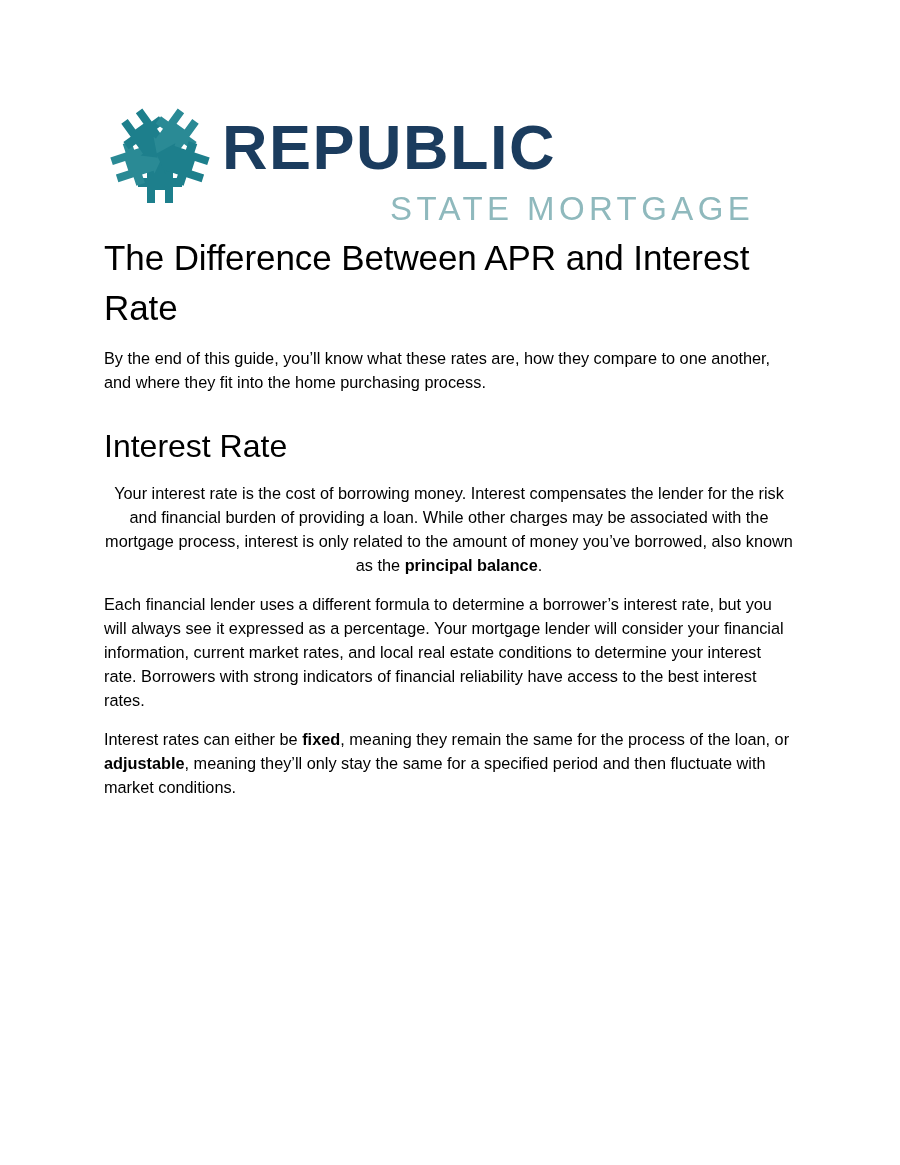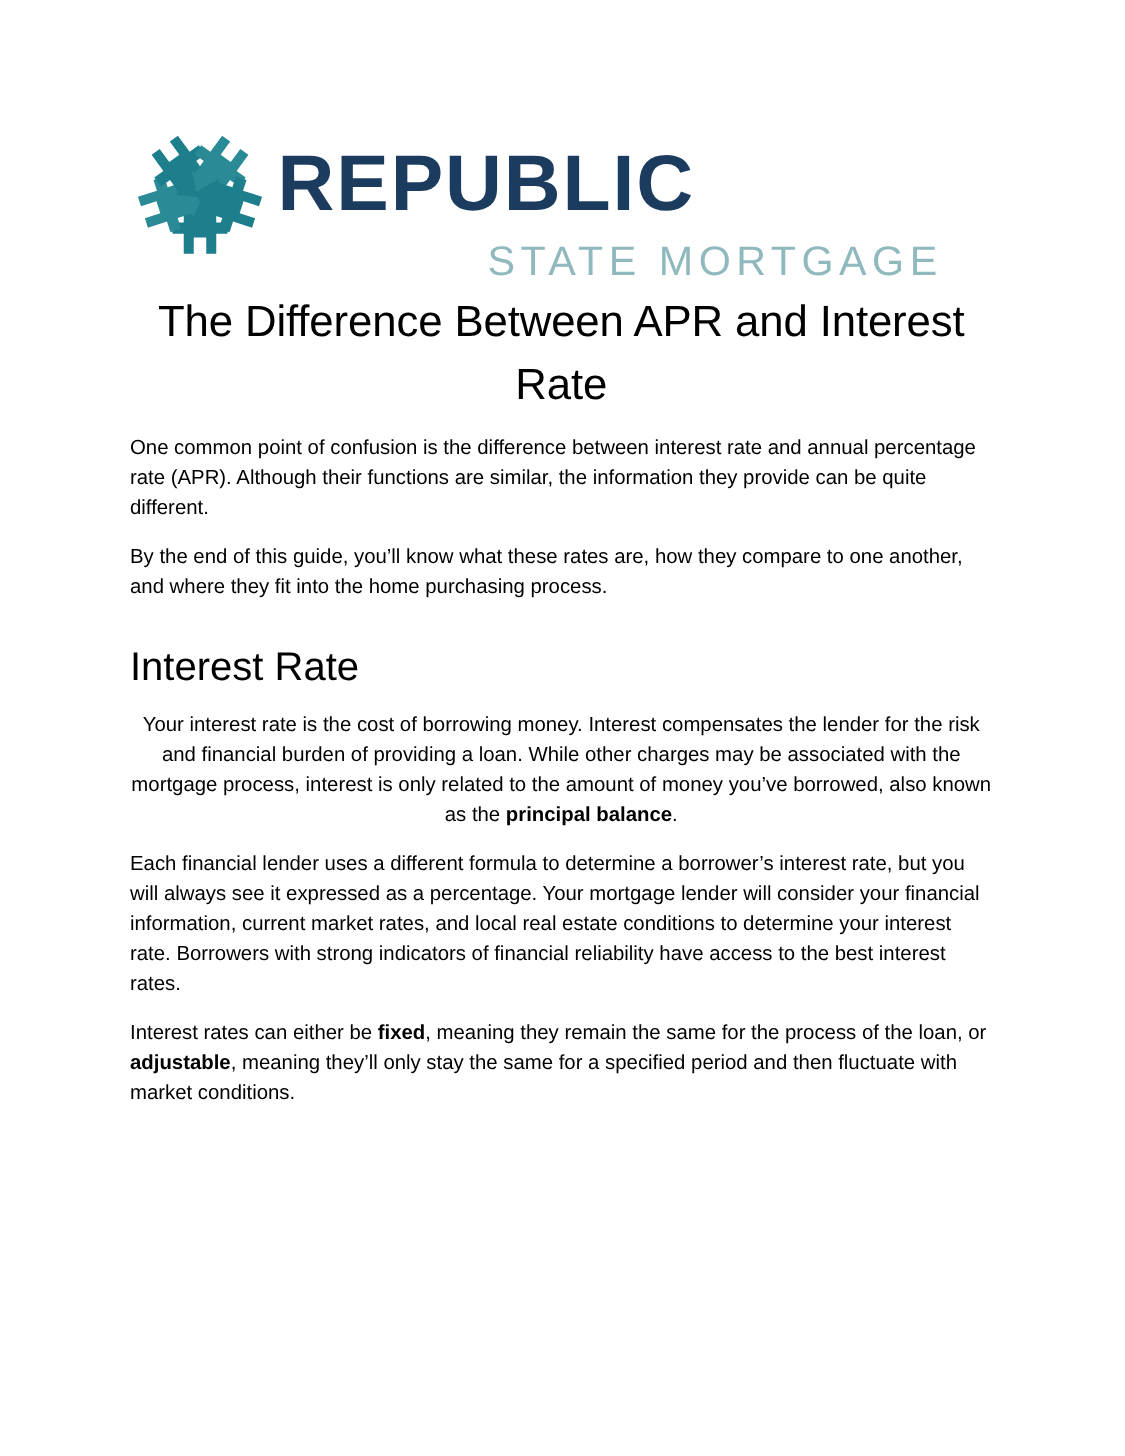--- a/index.html
+++ b/index.html
@@ -60,21 +60,20 @@
 
   
   h1.doc-title {
     font-size: 35px;
     font-weight: normal;
     line-height: 1.42;
     margin: 0 0 0 0;
     padding: 0;
     color: #000;
     letter-spacing: -0.1px;
-    text-align: center;
   }
   h2.section-heading {
     font-size: 32px;
     font-weight: normal;
     line-height: 1.35;
     margin: 30px 0 0 0;
     padding: 0;
     color: #000;
   }
   p.body-para {
@@ -136,21 +135,20 @@
       </div>
 
       <div class="logo-wordmark">REPUBLIC</div>
 
       <div class="logo-subwordmark">STATE MORTGAGE</div>
     </div>
 
     <h1 class="doc-title">The Difference Between APR and Interest Rate</h1>
 
 
-    <p class="body-para">One common point of confusion is the difference between interest rate and annual percentage rate (APR). Although their functions are similar, the information they provide can be quite different.</p>
 
     <p class="body-para">By the end of this guide, you’ll know what these rates are, how they compare to one another, and where they fit into the home purchasing process.</p>
 
     <h2 class="section-heading">Interest Rate</h2>
 
     <p class="body-para after-heading"><span>Your interest rate is the cost of borrowing money. Interest compensates the lender for the risk and financial burden of providing a loan. While other charges may be associated with the mortgage process, interest is only related to the amount of money you’ve borrowed, also known as the </span><b>principal balance</b><span>.</span></p>
 
     <p class="body-para">Each financial lender uses a different formula to determine a borrower’s interest rate, but you will always see it expressed as a percentage. Your mortgage lender will consider your financial information, current market rates, and local real estate conditions to determine your interest rate. Borrowers with strong indicators of financial reliability have access to the best interest rates.</p>
 
     <p class="body-para"><span>Interest rates can either be </span><b>fixed</b><span>, meaning they remain the same for the process of the loan, or </span><b>adjustable</b><span>, meaning they’ll only stay the same for a specified period and then fluctuate with market conditions.</span></p>

